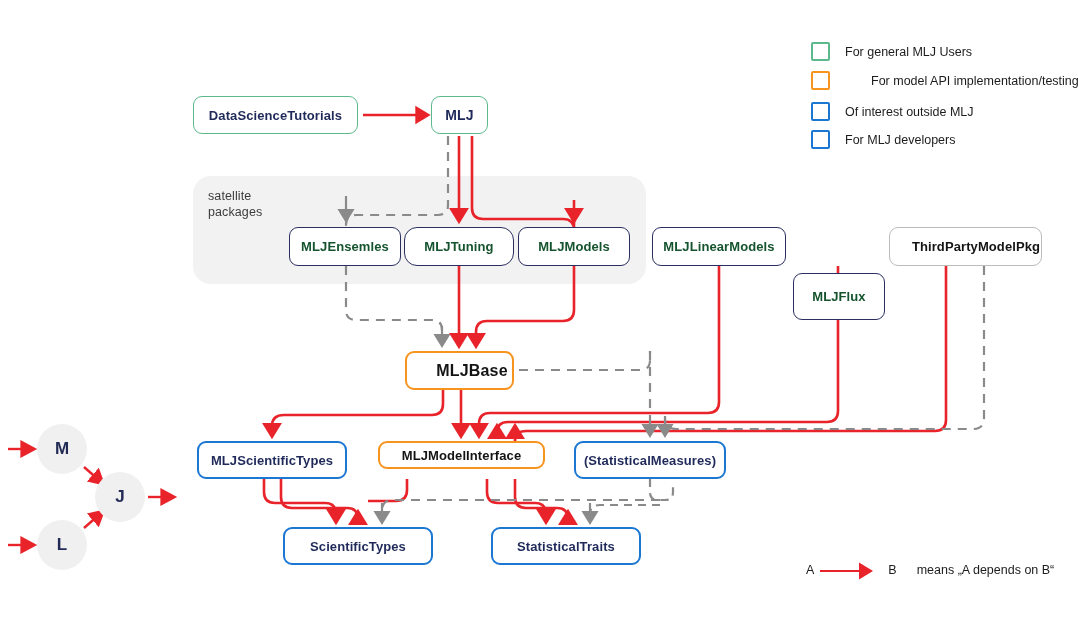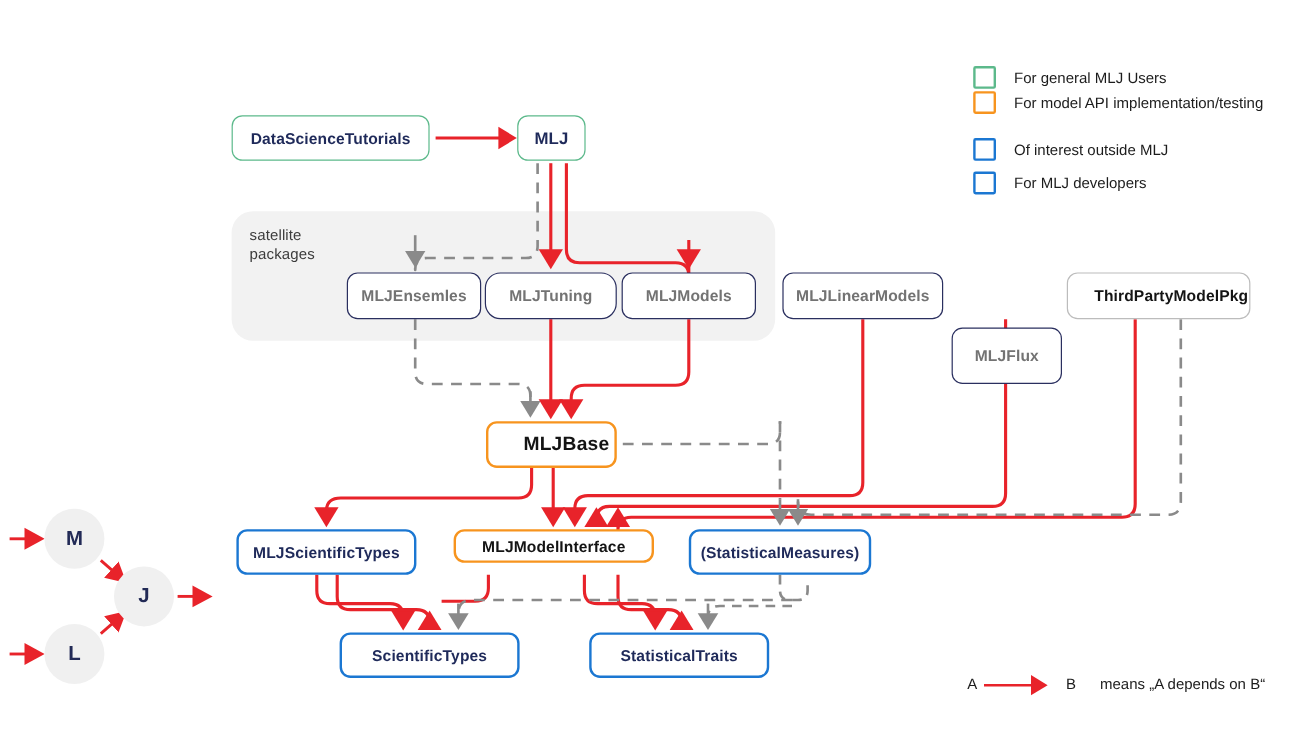--- a/index.html
+++ b/index.html
@@ -47,21 +47,21 @@
     display: flex;
     align-items: center;
     justify-content: center;
     font-weight: bold;
     font-size: 13px;
     letter-spacing: 0.1px;
     text-align: center;
     white-space: nowrap;
   }
   .node.green  { border: 1.6px solid #5cb98b; color: #1f2a5a; }
-  .node.navy   { border: 1.8px solid #2a2f5f; color: #737373; }
+  .node.navy   { border: 1.8px solid #2a2f5f; color: #14532d; }
   .node.gray   { border: 1.6px solid #bcbcbc; color: #141414; }
   .node.orange { border: 2.2px solid #f7941e; color: #141414; }
   .node.blue   { border: 2.0px solid #1b77d2; color: #1f2a5a; }
   .node.mljbase { font-size: 16px; letter-spacing: 0.2px; padding-left: 25px; }
   .node.mlj { font-size: 14px; }
 
   .circle {
     position: absolute;
     border-radius: 50%;
     background: #f0f0f0;
@@ -72,21 +72,20 @@
     font-size: 17px;
     color: #222a56;
   }
   .legend {
     position: absolute;
   }
   .legend-row {
     position: absolute;
     display: flex;
     align-items: center;
-    margin-top: 13px;
   }
   .legend-swatch {
     width: 19px;
     height: 19px;
     box-sizing: border-box;
     background: #ffffff;
     border-radius: 2px;
     flex: 0 0 auto;
   }
   .legend-text {
@@ -222,21 +221,21 @@
   <div class="circle" style="left:95px; top:472px; width:50px; height:50px;">J</div>
   <div class="circle" style="left:37px; top:520px; width:50px; height:50px;">L</div>
 
   <div class="legend">
 
     <div class="legend-row" style="left:811px; top:42px;">
       <span class="legend-swatch" style="border:2px solid #5cb98b;"></span>
       <span class="legend-text">For general MLJ Users</span>
     </div>
 
-    <div class="legend-row" style="left:811px; top:63px;">
+    <div class="legend-row" style="left:811px; top:71px;gap:26px;">
       <span class="legend-swatch" style="border:2.4px solid #f7941e;"></span>
       <span class="legend-text">For model API implementation/testing</span>
     </div>
 
     <div class="legend-row" style="left:811px; top:102px;">
       <span class="legend-swatch" style="border:2.4px solid #1b77d2;"></span>
       <span class="legend-text">Of interest outside MLJ</span>
     </div>
 
     <div class="legend-row" style="left:811px; top:130px;">

